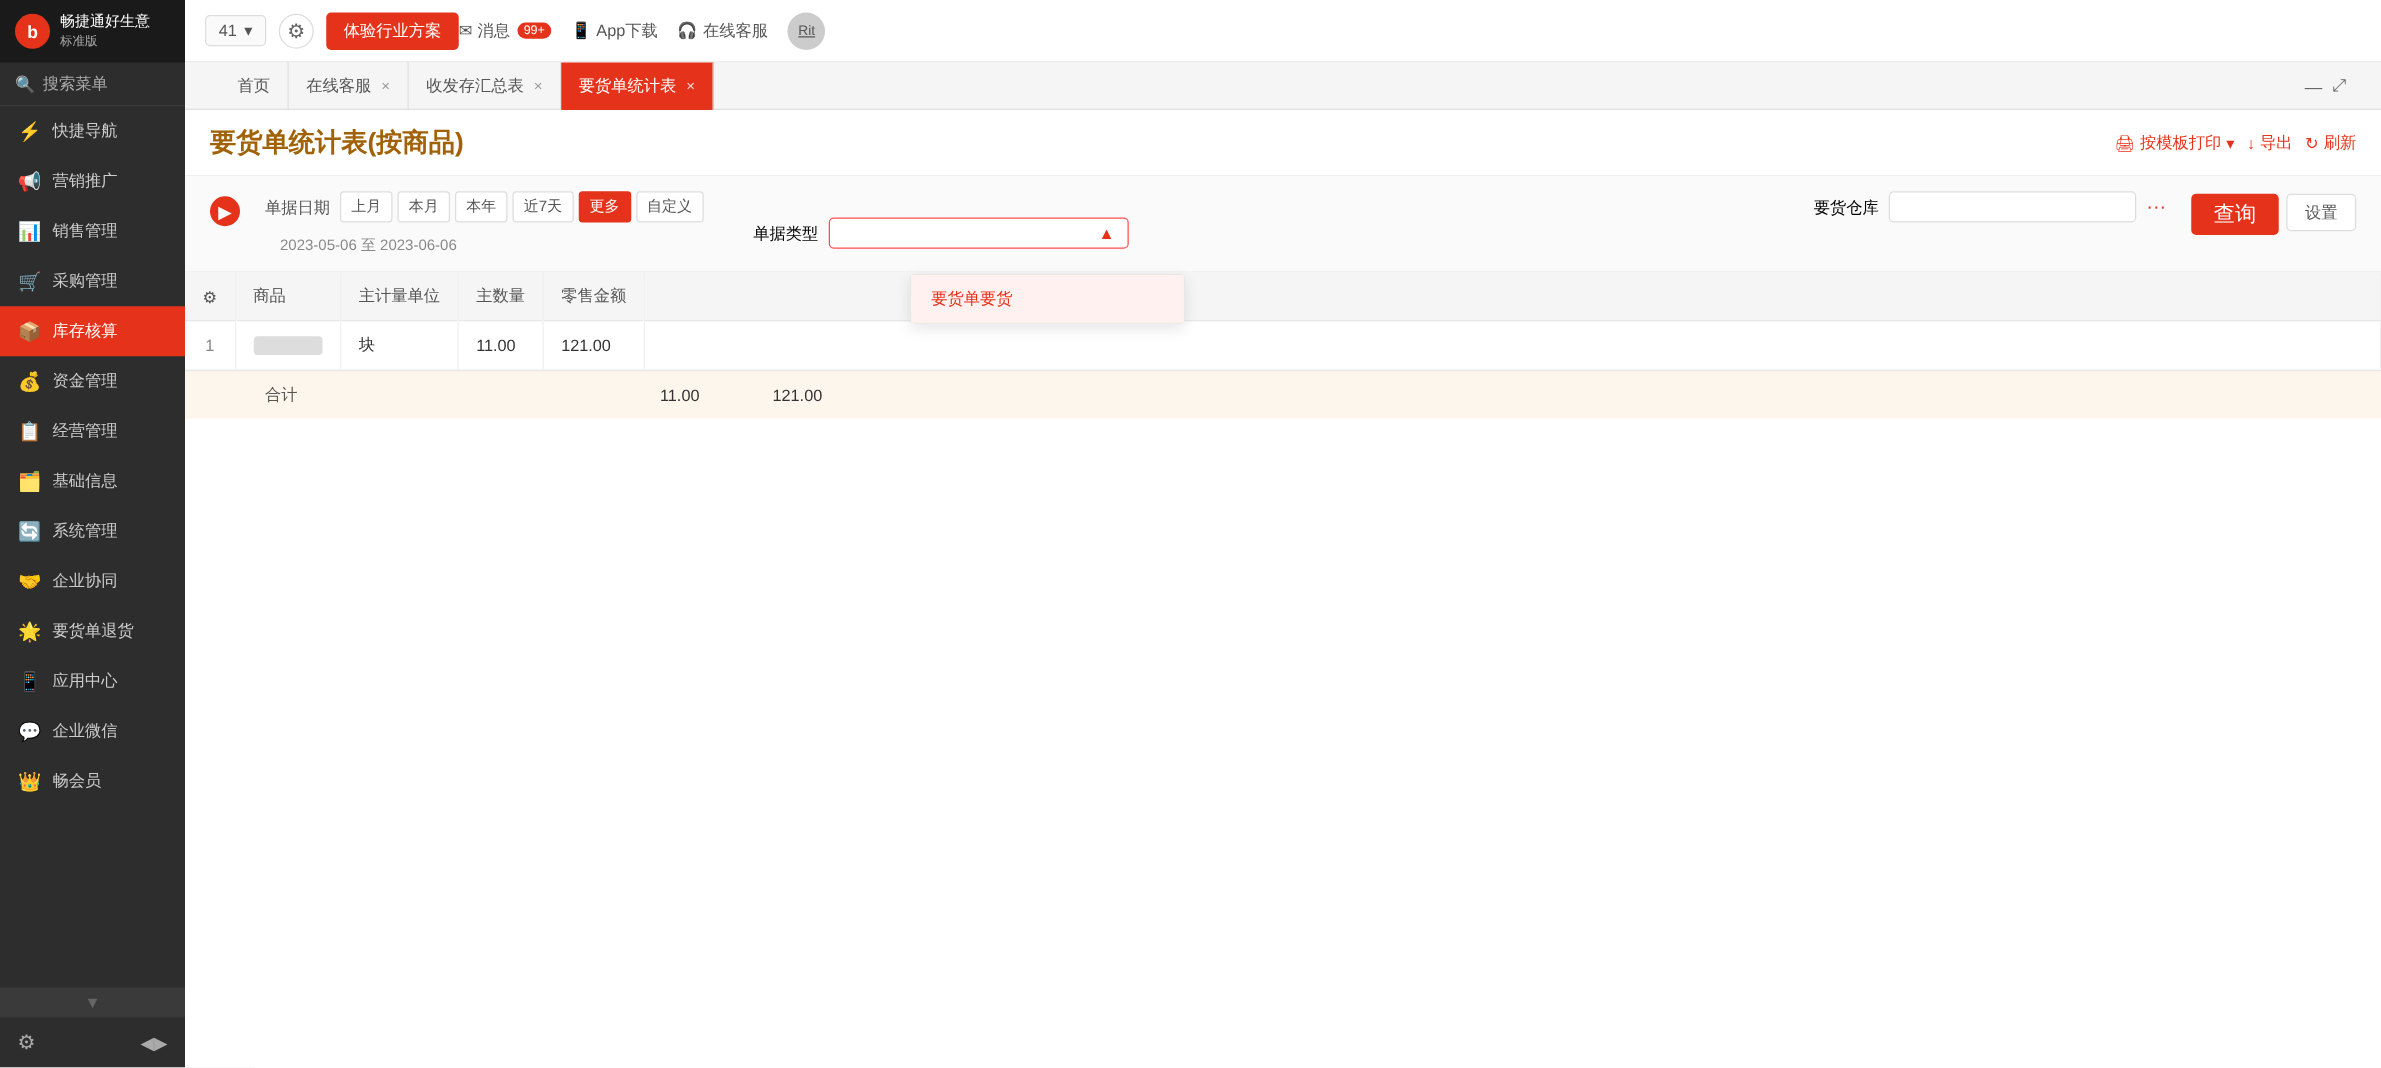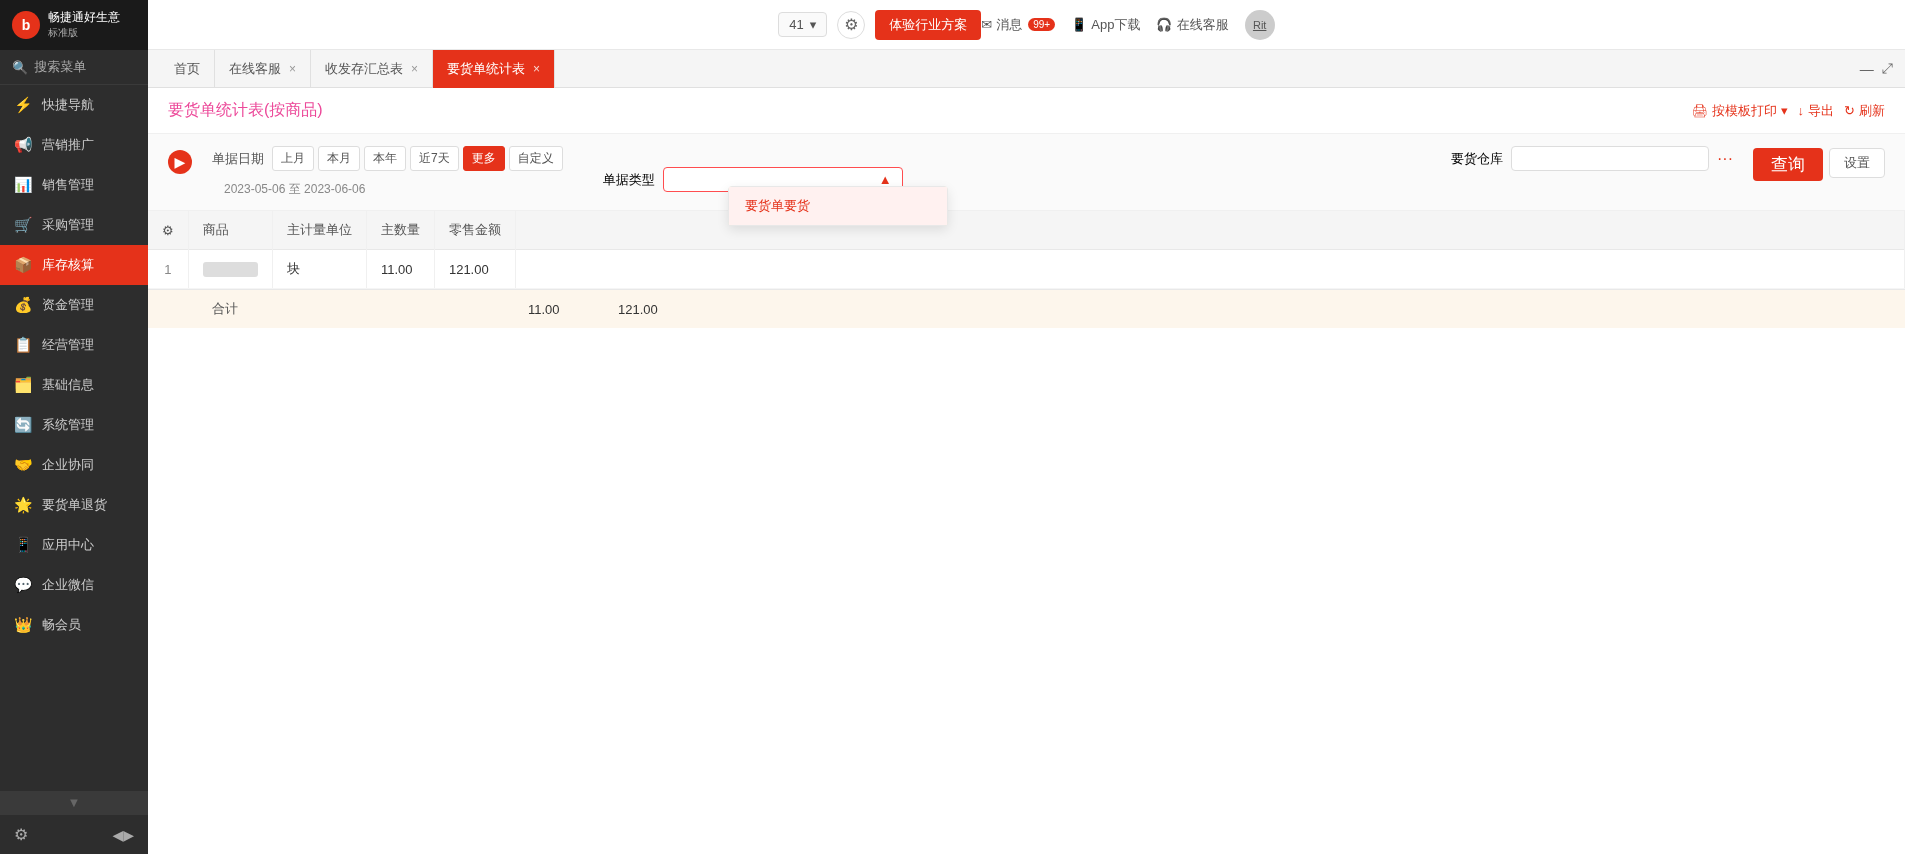--- a/index.html
+++ b/index.html
@@ -91,21 +91,21 @@
     }
 
     
     .topbar {
       background: #fff;
       height: 50px;
       display: flex;
       align-items: center;
       padding: 0 16px;
       border-bottom: 1px solid #e8e8e8;
-      justify-content: center;
+      justify-content: flex-start;
       flex-shrink: 0;
     }
     .topbar-left { display: flex; align-items: center; gap: 10px; }
     .store-select {
       display: flex;
       align-items: center;
       border: 1px solid #ddd;
       border-radius: 4px;
       padding: 4px 10px;
       cursor: pointer;
@@ -146,21 +146,21 @@
       border-radius: 50%;
       display: flex; align-items: center; justify-content: center;
       font-size: 12px; color: #fff;
     }
 
     
     .tabs-bar {
       background: #f5f5f5;
       display: flex;
       align-items: center;
-      padding: 0 12px;
+      padding: 0 28px;
       border-bottom: 1px solid #e0e0e0;
       flex-shrink: 0;
       height: 38px;
       justify-content: center;
     }
     .tab {
       display: flex;
       align-items: center;
       padding: 0 14px;
       height: 38px;
@@ -200,21 +200,21 @@
       padding: 0;
     }
 
     .page-header {
       display: flex;
       align-items: center;
       justify-content: space-between;
       padding: 12px 20px;
       border-bottom: 1px solid #f0f0f0;
     }
-    .page-title { font-size: 16px; font-weight: normal; color: #ec4899; }
+    .page-title { font-size: 21px; font-weight: bold; color: #a16207; }
     .page-header-actions { display: flex; align-items: center; gap: 10px; }
     .header-action-btn {
       display: flex; align-items: center; gap: 4px;
       font-size: 13px; color: #e5321a; cursor: pointer;
     }
 
     
     .filter-area {
       padding: 12px 20px;
       background: #fafafa;
@@ -323,21 +323,21 @@
       border: 1px solid #ddd;
       border-radius: 4px;
       padding: 5px 14px;
       font-size: 13px;
       cursor: pointer;
     }
 
     
     .dropdown-overlay {
       position: absolute;
-      top: 52px;
+      top: 78px;
       left: 580px;
       z-index: 100;
       background: #fef9c3;
       border: 1px solid #e8e8e8;
       border-radius: 4px;
       box-shadow: 0 4px 12px rgba(0,0,0,0.1);
       min-width: 220px;
     }
     .dropdown-item {
       padding: 10px 16px;

